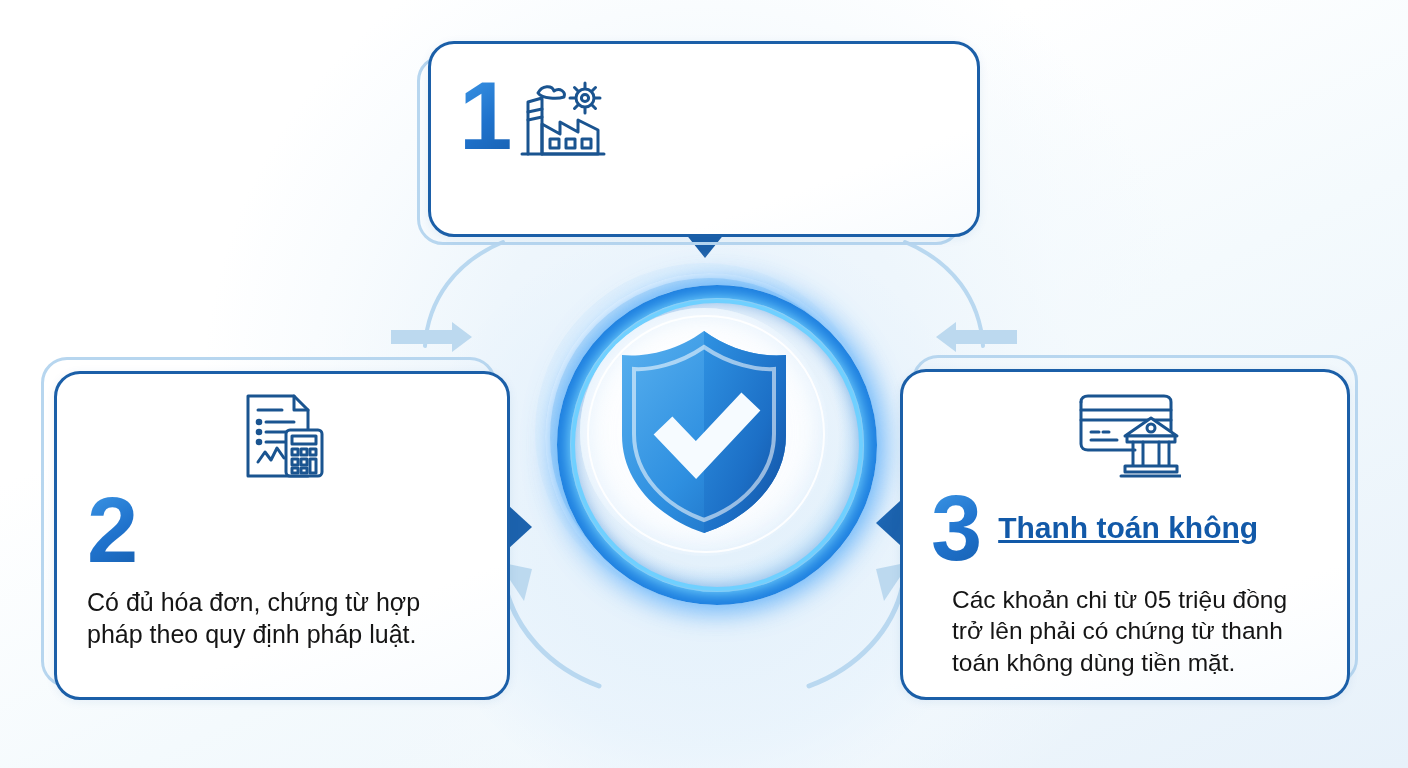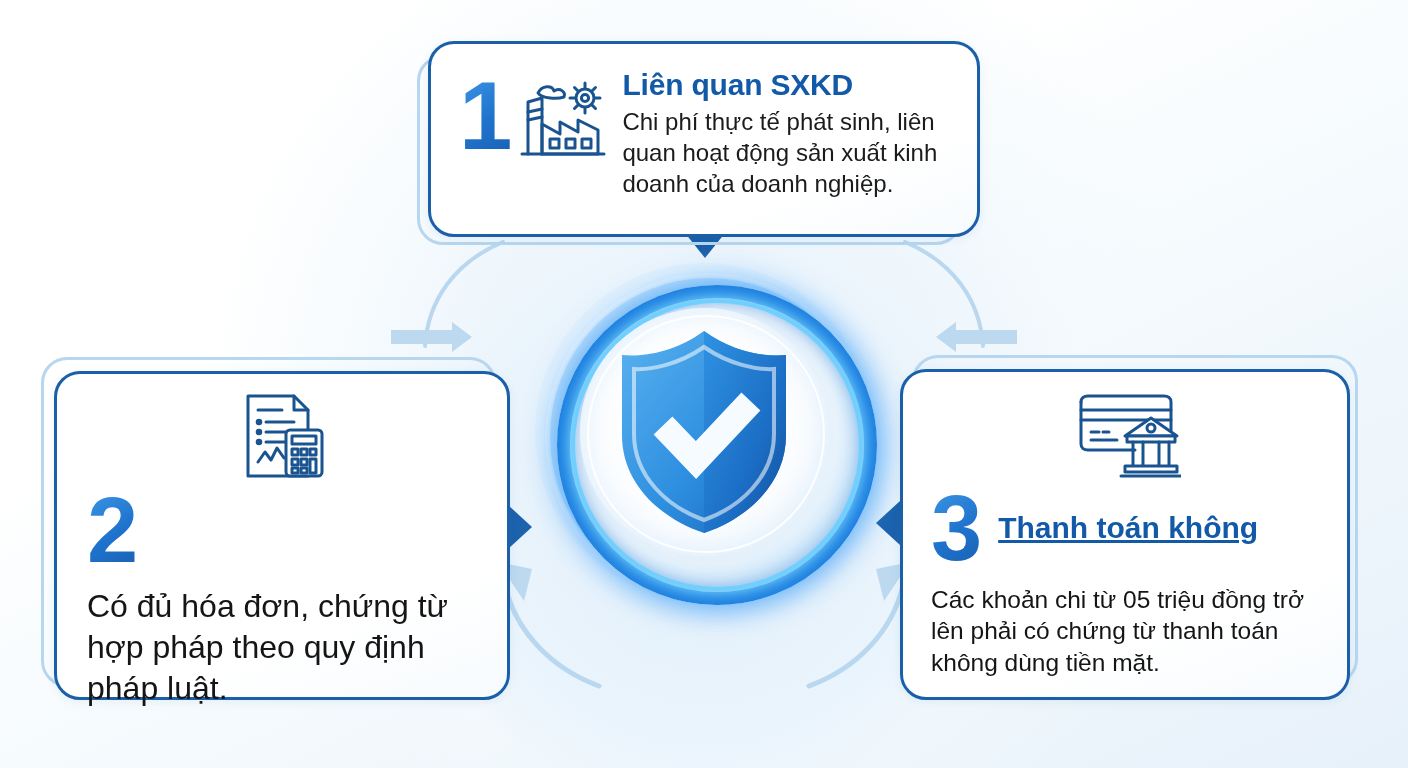--- a/index.html
+++ b/index.html
@@ -105,22 +105,22 @@
   #b1{margin-top:4px;}
   
   .stack{height:100%;box-sizing:border-box;display:flex;flex-direction:column;}
   #card2 .stack{padding:16px 26px 14px 30px;}
   #card3 .stack{padding:16px 24px 14px 28px;}
   .icon-row{display:flex;justify-content:center;}
   .head-row{display:flex;align-items:center;gap:14px;margin-top:2px;}
   #card3 .head-row{gap:16px;}
   .head-title{color:#1259a8;font-weight:700;font-size:31px;line-height:1.16;}
   #card3 .head-title{font-size:30px;text-decoration:underline;}
-  .para{color:#151515;font-size:32px;line-height:1.28;margin-top:10px;}
-  #card3 .para{font-size:24.5px;}
+  .para{color:#151515;font-size:25px;line-height:1.28;margin-top:10px;}
+  #card3 .para{font-size:24.5px;margin-left:21px;}
   
   .tri{position:absolute;width:0;height:0;}
   #tri-down{left:685px;top:233px;border-left:20px solid transparent;border-right:20px solid transparent;border-top:25px solid #1b5fa8;}
   #tri-right{left:508px;top:505px;border-top:22px solid transparent;border-bottom:22px solid transparent;border-left:24px solid #1c62ad;}
   #tri-left{left:876px;top:501px;border-top:22px solid transparent;border-bottom:22px solid transparent;border-right:24px solid #1c62ad;}
 </style>
 </head>
 <body>
 
 <div id="stage">
@@ -201,24 +201,20 @@
             <rect x="50" y="63" width="9" height="9"></rect>
             <rect x="66" y="63" width="9" height="9"></rect>
             <path d="M6 78 L88 78"></path>
             <path d="M22 17 C 26 9 36 9 38 15 C 44 11 50 16 48 21 C 42 23 26 23 22 17 Z"></path>
             <circle cx="69" cy="22" r="9"></circle>
             <circle cx="69" cy="22" r="3.6"></circle>
             <path d="M69 7 L69 12 M69 32 L69 37 M54 22 L59 22 M79 22 L84 22
                      M58.5 11.5 L62 15 M76 29 L79.5 32.5 M79.5 11.5 L76 15 M62 29 L58.5 32.5"></path>
           </g>
         </svg>
-      </div>
-      <div class="c1-text">
-        <div class="title" id="t1">Liên quan SXKD</div>
-        <div class="body" id="b1">Chi phí thực tế phát sinh, liên quan hoạt động sản xuất kinh doanh của doanh nghiệp.</div>
       </div>
     </div>
   </div>
 
   <div class="ghost" id="ghost2"></div>
   <div class="card" id="card2">
     <div class="stack">
       <div class="icon-row">
         <svg width="92" height="92" viewBox="0 0 92 92">
           <g fill="none" stroke="#1a5490" stroke-width="3" stroke-linejoin="round" stroke-linecap="round">

